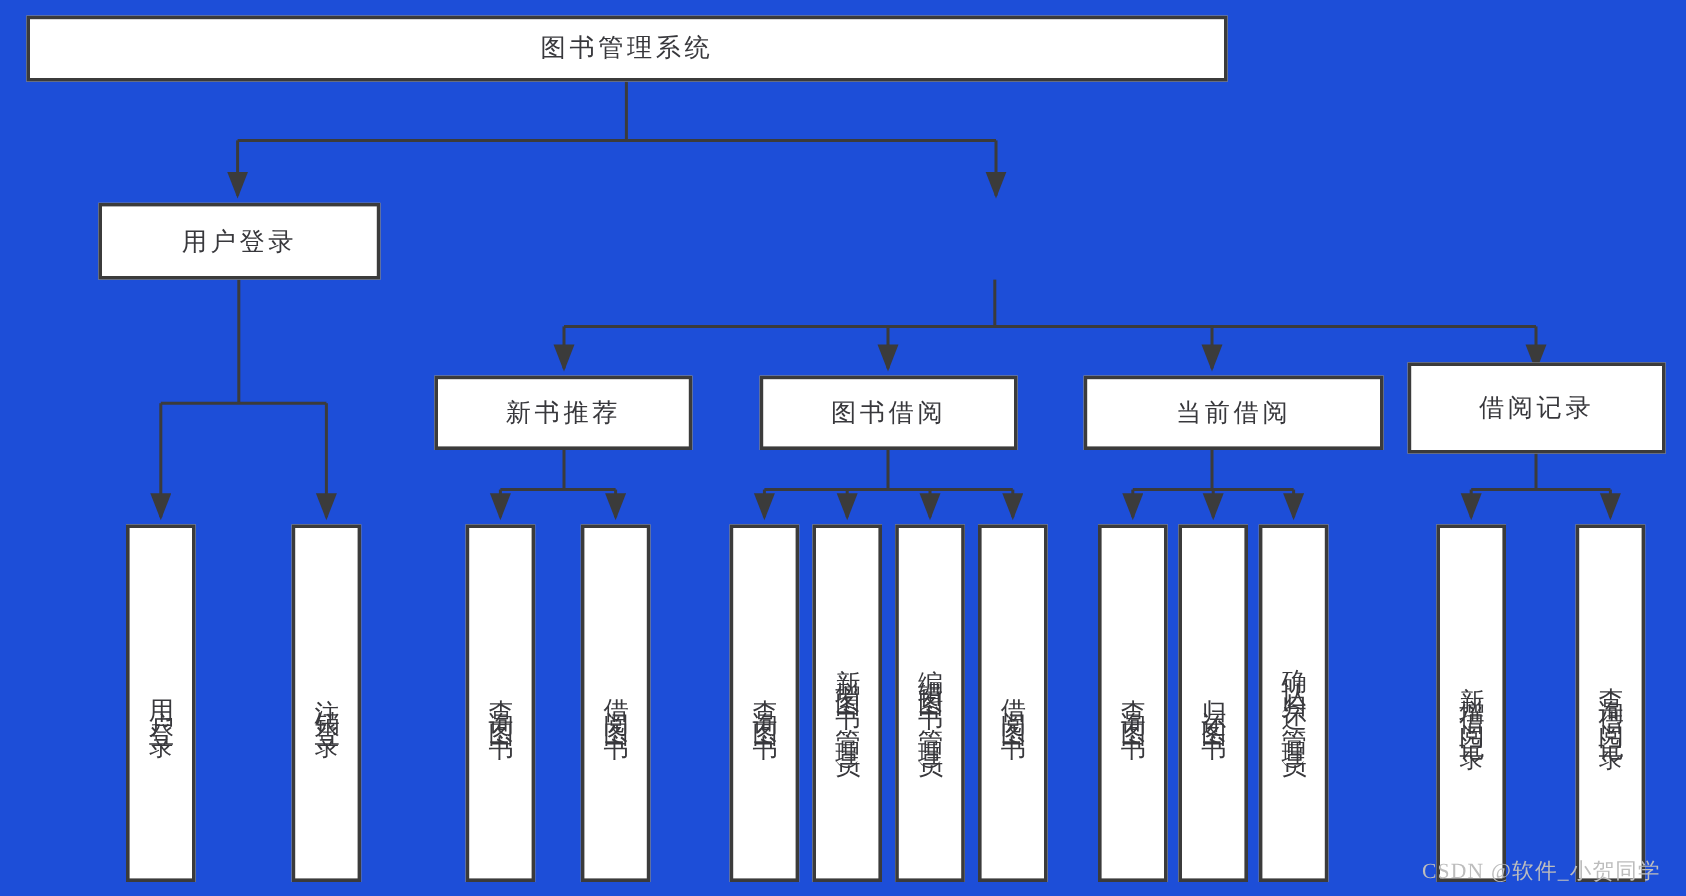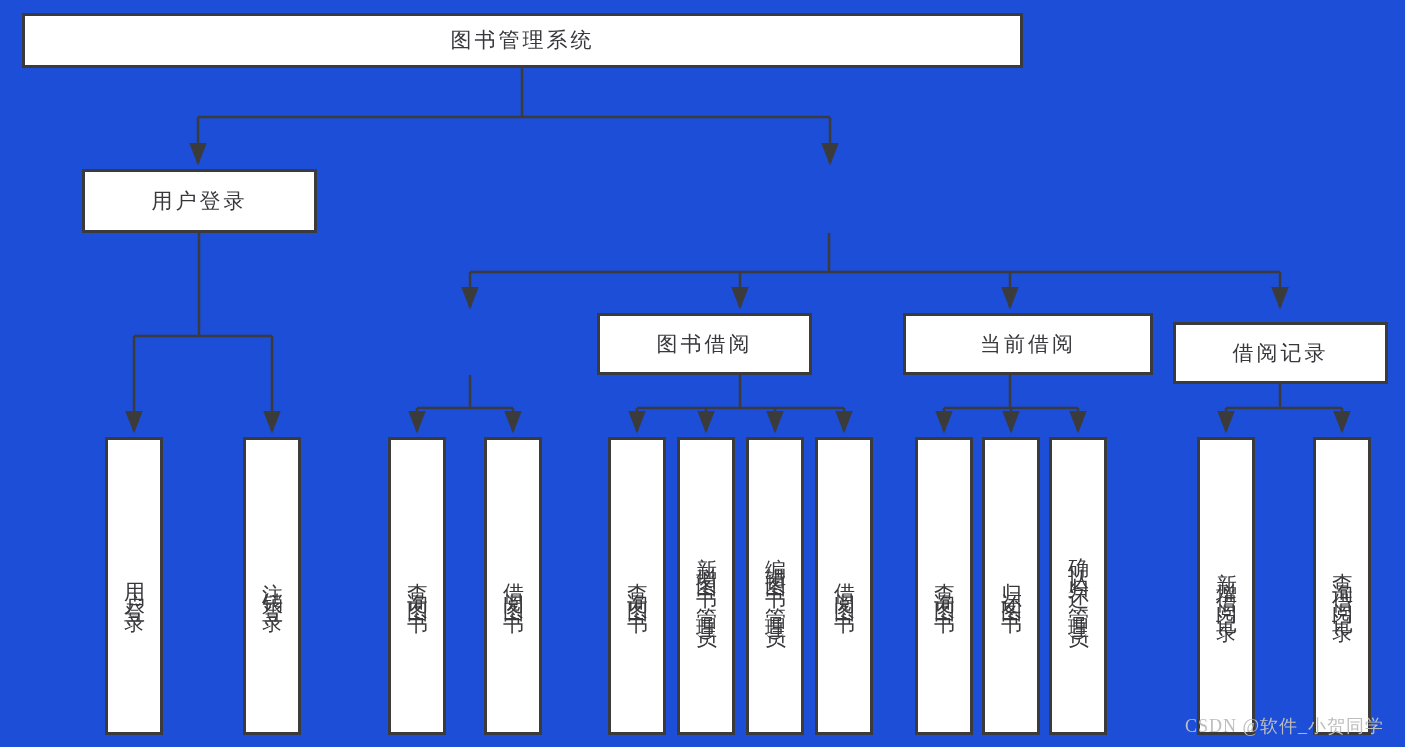--- a/index.html
+++ b/index.html
@@ -91,27 +91,30 @@
   </svg>
 
   <div class="node" style="left:22px;top:13px;width:1001px;height:55px">
     <span class="lbl">图书管理系统</span>
   </div>
 
   <div class="node" style="left:82px;top:169px;width:235px;height:64px">
     <span class="lbl">用户登录</span>
   </div>
 
-  <div class="node" style="left:597px;top:313px;width:215px;height:62px">
+  <div class="node" style="left:362px;top:313px;width:215px;height:62px">
+    <span class="lbl">新书推荐</span>
+  </div>
+  <div class="node" style="left:633px;top:313px;width:215px;height:62px">
     <span class="lbl">图书借阅</span>
   </div>
   <div class="node" style="left:903px;top:313px;width:250px;height:62px">
     <span class="lbl">当前借阅</span>
   </div>
-  <div class="node" style="left:1173px;top:322px;width:215px;height:62px">
+  <div class="node" style="left:1173px;top:302px;width:215px;height:76px">
     <span class="lbl">借阅记录</span>
   </div>
 
   <div class="node v" style="left:105px;top:437px;width:58px;height:298px">
     <span class="lbl">用户登录</span>
   </div>
   <div class="node v" style="left:243px;top:437px;width:58px;height:298px">
     <span class="lbl">注销登录</span>
   </div>
 

